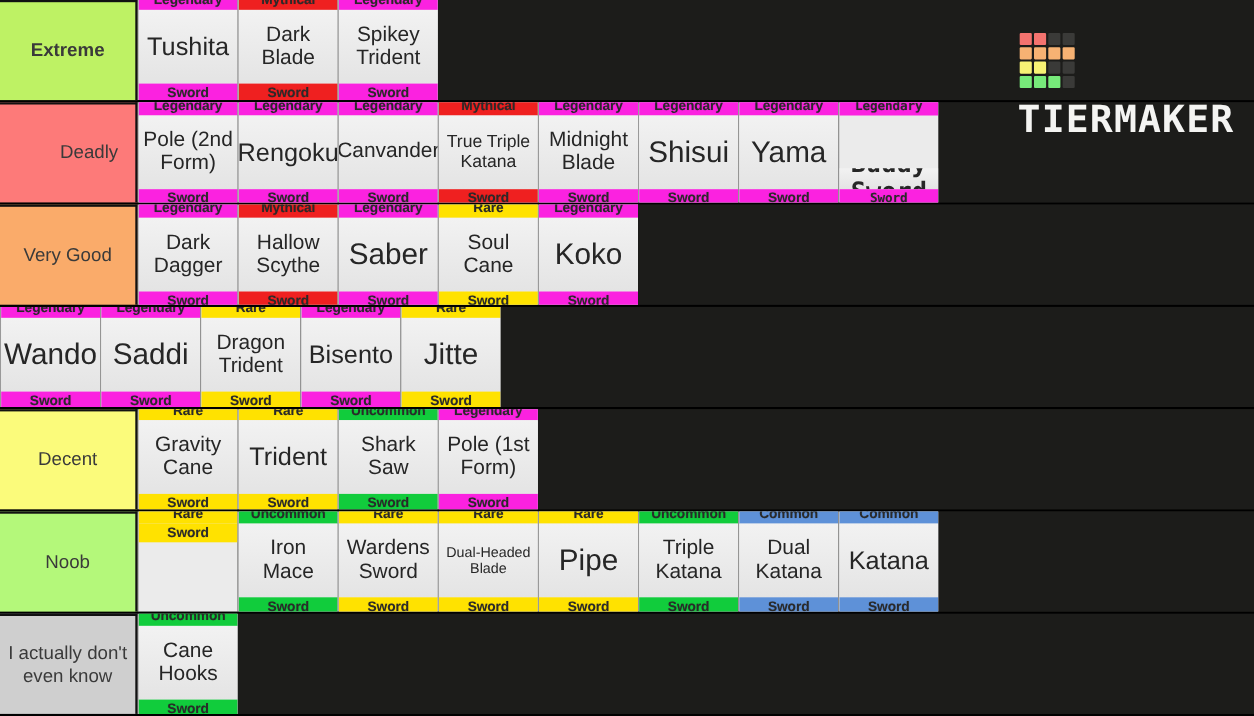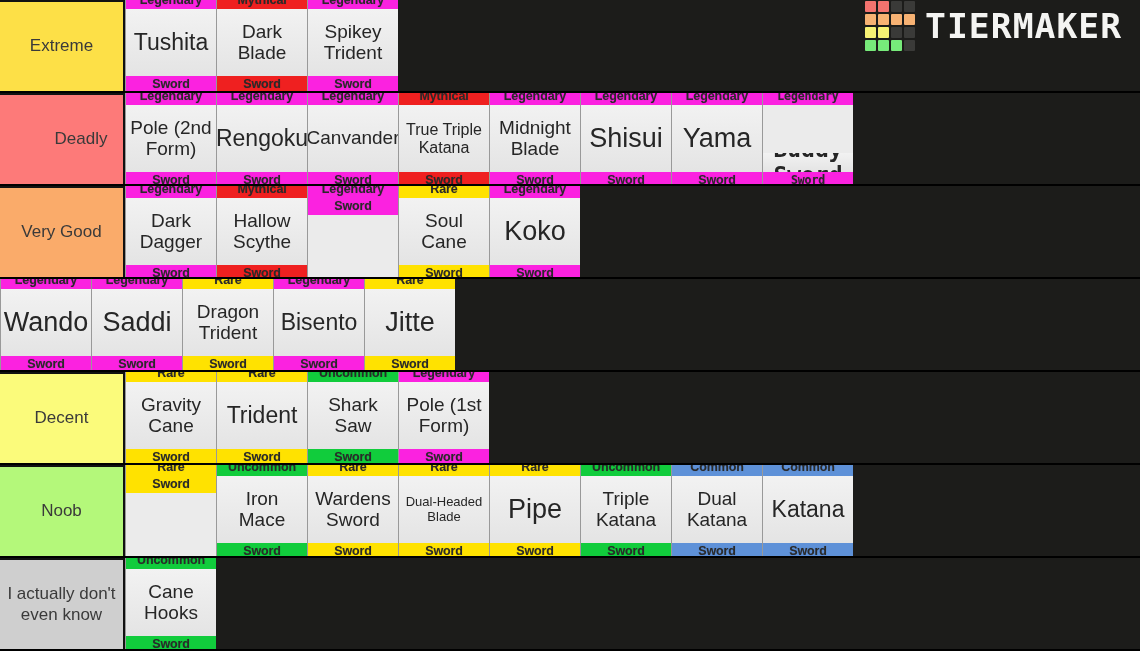--- a/index.html
+++ b/index.html
@@ -10,23 +10,24 @@
     overflow:hidden;
   }
   #tier-app {
     position:relative;
     width:1140px; height:651px;
     background:#1c1c1a;
   }
 
   
   #logo {
-    position:absolute; right:20px; top:0;
-    display:flex; align-items:center; gap:12px;
+    position:absolute; right:20px; top:30px;
+    display:flex; gap:12px;
     height:52px;
+    flex-direction:column;
   }
   #logo-grid {
     display:grid;
     grid-template-columns:repeat(4,11px);
     grid-template-rows:repeat(4,11px);
     gap:2px;
   }
   #logo-grid i { display:block; width:11px; height:11px; border-radius:1px; }
   #logo-word {
     color:#f4f4f2;
@@ -118,21 +119,21 @@
   .pixelfont .nm { font-family:"DejaVu Sans Mono", monospace; font-weight:bold; font-size:23px;margin-top:48px; }
   .pixelfont .rar, .pixelfont .typ { font-family:"DejaVu Sans Mono", monospace; font-size:11.5px; }
 </style>
 </head>
 <body>
 
 <div id="tier-app">
 
   <div id="rows">
       <div class="tier-row" style="top: 0px; height: 93px;">
-        <div class="tier-label" style="background: #fde047;">Extreme</div>
+        <div class="tier-label" style="background: #bef264; font-weight: bold;">Extreme</div>
         <div class="tier-items">
           <div class="tier-strip" style="top: -8px;">
             <div class="card s-lg">
               <div class="rar" style="background: rgb(251, 34, 224);">Legendary</div>
               <div class="nm">
                 <div>
                   <span>Tushita</span>
                 </div>
               </div>
               <div class="typ" style="background: rgb(251, 34, 224);">Sword</div>
@@ -262,20 +263,25 @@
               <div class="nm">
                 <div>
                   <span>Hallow</span>
                   <span>Scythe</span>
                 </div>
               </div>
               <div class="typ" style="background: rgb(239, 32, 32);">Sword</div>
             </div>
             <div class="card s-xl">
               <div class="rar" style="background: rgb(251, 34, 224);">Legendary</div>
+              <div class="nm">
+                <div>
+                  <span>Saber</span>
+                </div>
+              </div>
               <div class="typ" style="background: rgb(251, 34, 224);">Sword</div>
             </div>
             <div class="card s-md">
               <div class="rar" style="background: rgb(255, 226, 0);">Rare</div>
               <div class="nm">
                 <div>
                   <span>Soul</span>
                   <span>Cane</span>
                 </div>
               </div>

